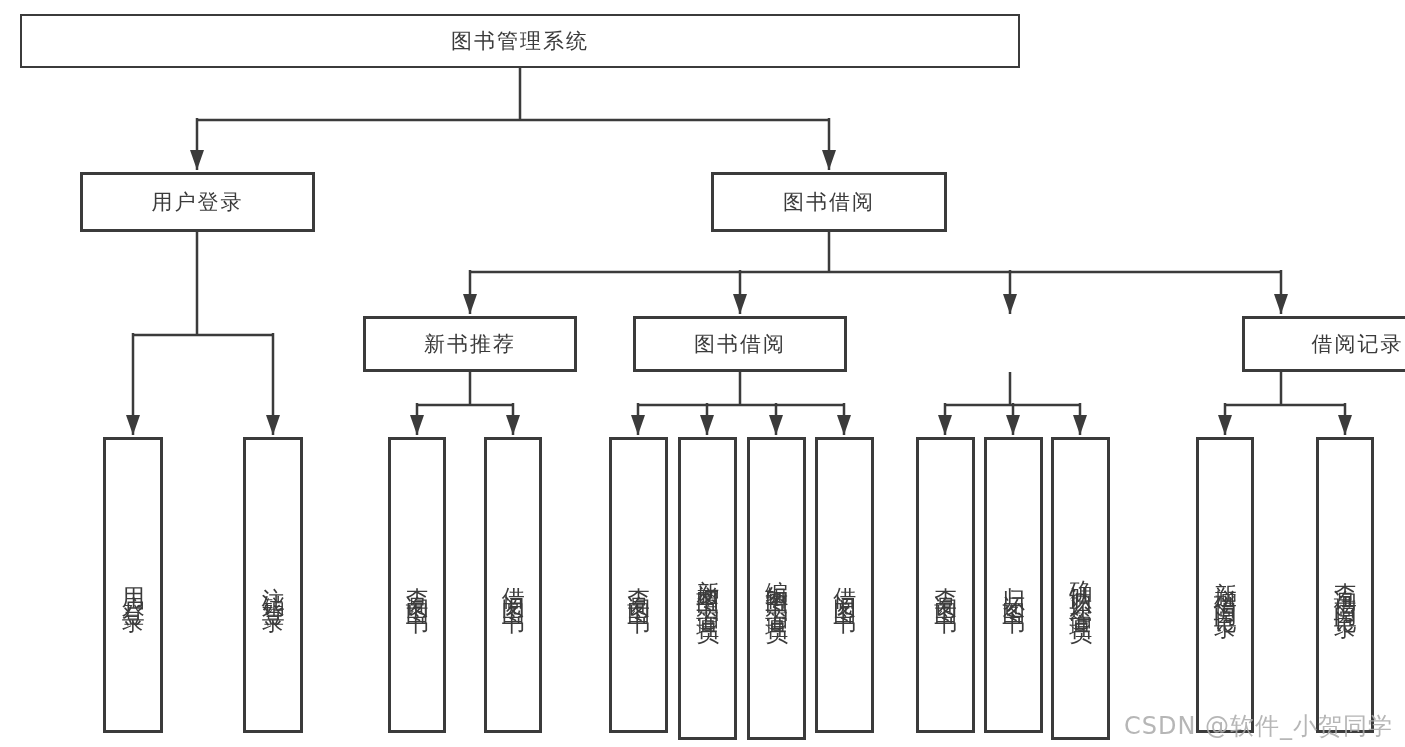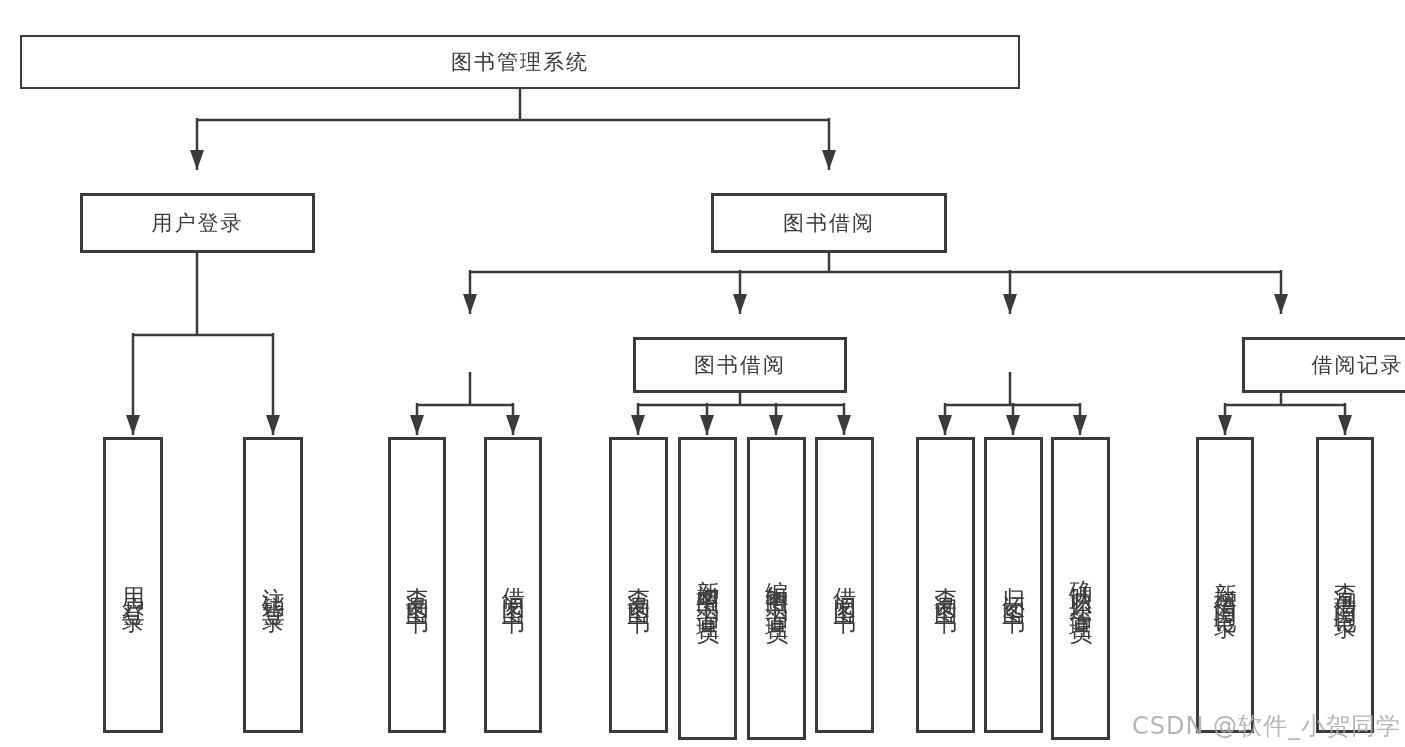--- a/index.html
+++ b/index.html
@@ -5,28 +5,28 @@
   html,body{margin:0;padding:0;background:#fff;}
   .stage{
     position:relative;width:1405px;height:747px;background:#fff;overflow:hidden;
     font-family:"DejaVu Sans","Liberation Sans",sans-serif;color:#3b3b3b;
   }
   .wires{position:absolute;left:0;top:0;width:1405px;height:747px;}
   .box{
     position:absolute;box-sizing:border-box;border:3px solid #3b3b3b;background:#fff;
     display:flex;align-items:center;justify-content:center;text-align:center;
   }
-  .box.h{font-size:21px;letter-spacing:2px;margin-top:21px;}
+  .box.h{font-size:21px;letter-spacing:2px;}
   .box.root{border-width:2px;font-size:21px;}
   .box.v{
     writing-mode:vertical-rl;text-orientation:mixed;
     font-size:23px;letter-spacing:8px;line-height:1.1;
   }
   .watermark{
-    position:absolute;z-index:5;right:4px;top:710px;
+    position:absolute;z-index:5;right:12px;top:710px;
     font-size:24px;letter-spacing:1px;color:rgba(172,172,172,0.88);
     white-space:nowrap;
   }
 </style>
 </head>
 <body>
 
 <div class="stage">
 
   <svg class="wires" width="1405" height="747" viewBox="0 0 1405 747" xmlns="http://www.w3.org/2000/svg">
@@ -63,20 +63,21 @@
       <line x1="1225" y1="403" x2="1225" y2="435" marker-end="url(#ah)"></line>
       <line x1="1345" y1="403" x2="1345" y2="435" marker-end="url(#ah)"></line>
     </g>
   </svg>
 
   <div class="box h root" style="left:20px;top:14px;width:1000px;height:54px;">图书管理系统</div>
 
   <div class="box h" style="left:80px;top:172px;width:235px;height:60px;">用户登录</div>
   <div class="box h" style="left:711px;top:172px;width:236px;height:60px;">图书借阅</div>
 
+  <div class="box h" style="left:363px;top:316px;width:214px;height:56px;">新书推荐</div>
   <div class="box h" style="left:633px;top:316px;width:214px;height:56px;">图书借阅</div>
   <div class="box h" style="left:1242px;top:316px;width:231px;height:56px;">借阅记录</div>
 
   <div class="box v" style="left:103px;top:437px;width:60px;height:296px;">用户登录</div>
   <div class="box v" style="left:243px;top:437px;width:60px;height:296px;">注销登录</div>
 
   <div class="box v" style="left:388px;top:437px;width:58px;height:296px;">查询图书</div>
   <div class="box v" style="left:484px;top:437px;width:58px;height:296px;">借阅图书</div>
 
   <div class="box v" style="left:609px;top:437px;width:59px;height:296px;">查询图书</div>

